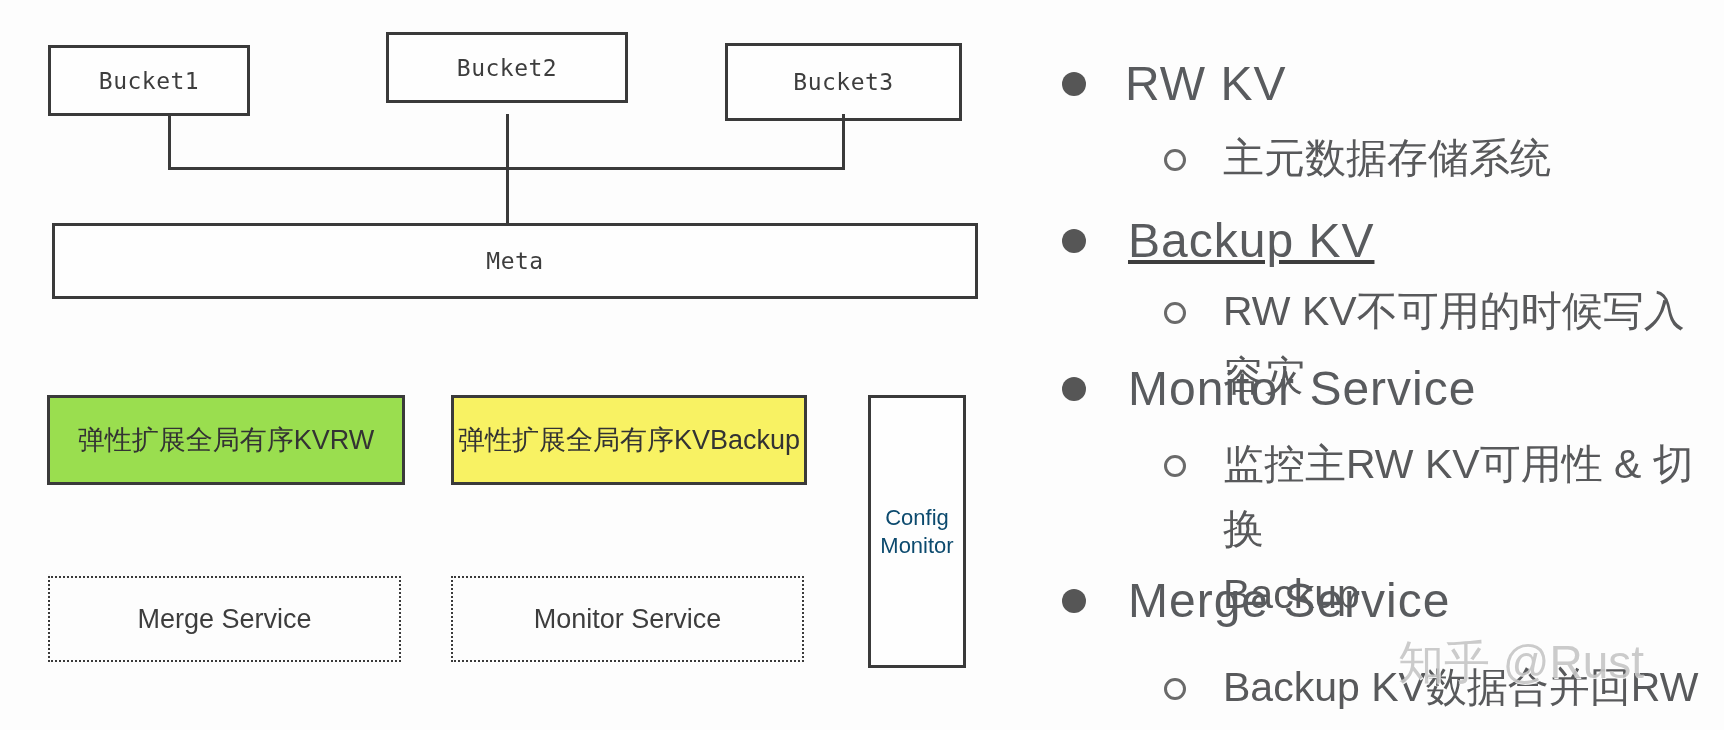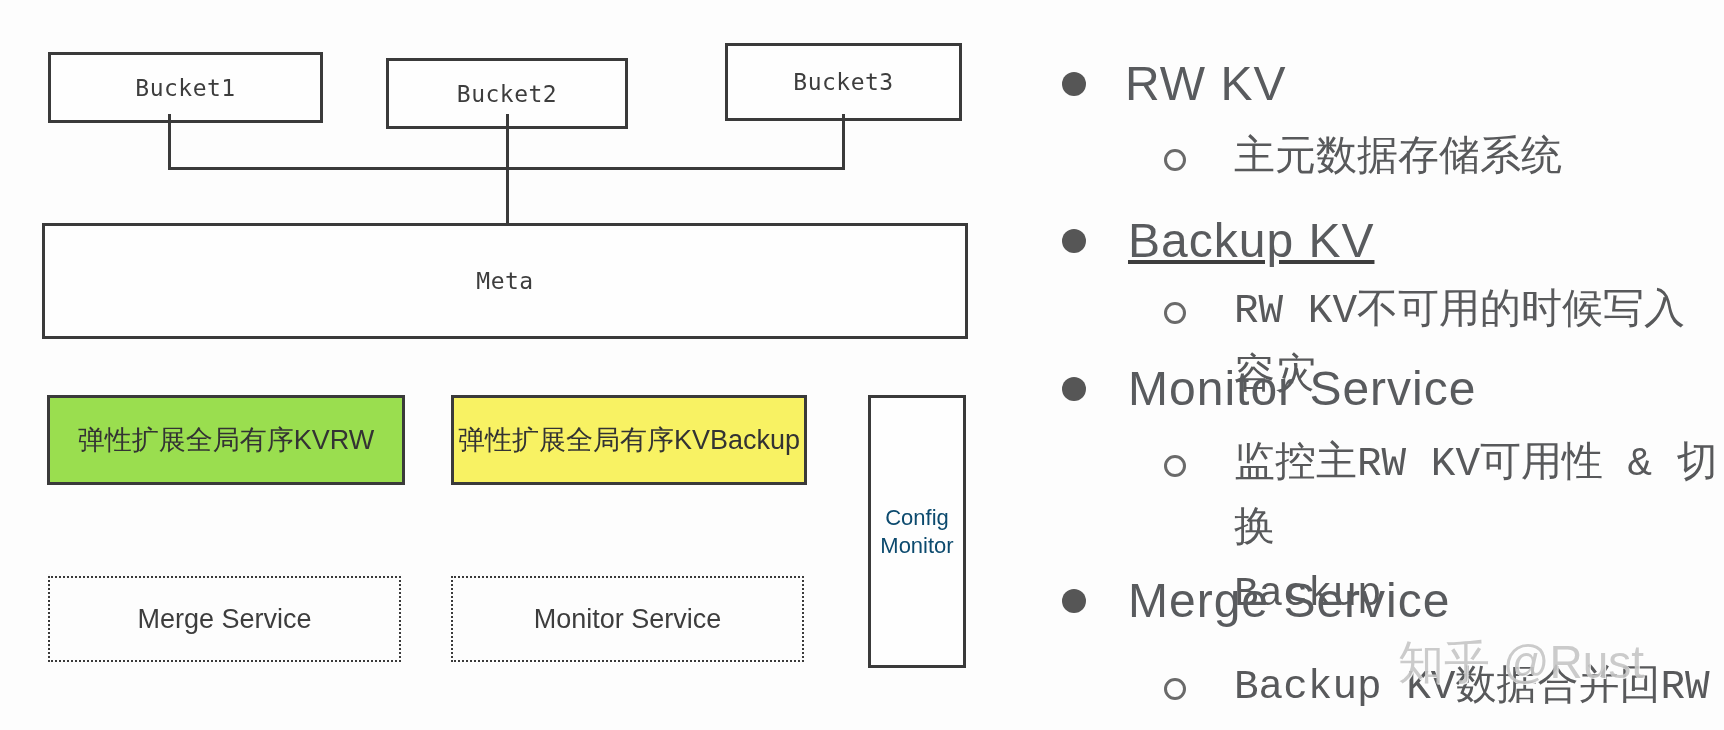--- a/index.html
+++ b/index.html
@@ -6,41 +6,41 @@
   .stage{
     position:relative;width:1724px;height:730px;background:#fdfdfd;overflow:hidden;
     font-family:"Liberation Sans","DejaVu Sans",sans-serif;color:#3d3d3d;
   }
   
   .box{position:absolute;box-sizing:border-box;border:3px solid var(--border);
        background:#fefefe;display:flex;align-items:center;justify-content:center;
        text-align:center;}
   .mono-label{font-family:"DejaVu Sans Mono","Liberation Mono",monospace;
        font-size:23px;color:#3d3d3d;letter-spacing:0.5px;}
-  .bucket1{left:48px;top:52px;width:275px;height:71px;text-align:center;}
-  .bucket2{left:386px;top:58px;width:242px;height:71px;}
+  .bucket1{left:48px;top:45px;width:202px;height:71px;text-align:center;}
+  .bucket2{left:386px;top:32px;width:242px;height:71px;}
   .bucket3{left:725px;top:43px;width:237px;height:78px;}
-  .meta{left:42px;top:223px;width:926px;height:116px;}
+  .meta{left:52px;top:223px;width:926px;height:76px;}
   .line{position:absolute;background:var(--border);}
   .v1{left:168px;top:114px;width:3px;height:56px;}
   .v2{left:506px;top:114px;width:3px;height:109px;}
   .v3{left:842px;top:114px;width:3px;height:56px;}
   .h1{left:168px;top:167px;width:677px;height:3px;}
   .kvbox{left:47px;top:395px;width:358px;height:90px;flex-direction:row;
          font-size:27px;line-height:34px;color:#333;}
   .kv-rw{background:var(--green-fill);}
   .kv-backup{left:451px;width:356px;background:var(--yellow-fill);}
   .config{left:868px;top:395px;width:98px;height:273px;flex-direction:column;
           font-size:22px;line-height:28px;color:#0c4a6e;}
   .dotted{border:2px dotted #3a3a3a;background:transparent;font-size:27px;color:#3d3d3d;}
   .merge{left:48px;top:576px;width:353px;height:86px;}
   .monitor{left:451px;top:576px;width:353px;height:86px;}
   
   .trow{position:absolute;display:flex;align-items:center;gap:42px;}
-  .srow{position:absolute;display:flex;align-items:flex-start;gap:48px;font-family:Liberation Mono, monospace;}
+  .srow{position:absolute;display:flex;align-items:flex-start;gap:37px;}
   .dot{width:24px;height:24px;border-radius:50%;background:#565656;flex:0 0 auto;}
   .circle{width:16px;height:16px;border-radius:50%;border:3px solid #6a6a6a;
           background:transparent;flex:0 0 auto;margin-top:23px;}
   .title-text{font-size:48px;line-height:52px;color:var(--list-text);letter-spacing:1px;}
   .sub-text{font-size:41px;line-height:65px;color:#58595b;}
   .sub-text span{display:block;}
   .t1{left:1062px;top:58px;gap:39px;} .t2{left:1062px;top:215px;text-decoration:underline;}
   .t3{left:1062px;top:363px;} .t4{left:1062px;top:575px;}
   .s1{left:1164px;top:126px;} .s2{left:1164px;top:279px;}
   .s3{left:1164px;top:432px;} .s4{left:1164px;top:655px;}

